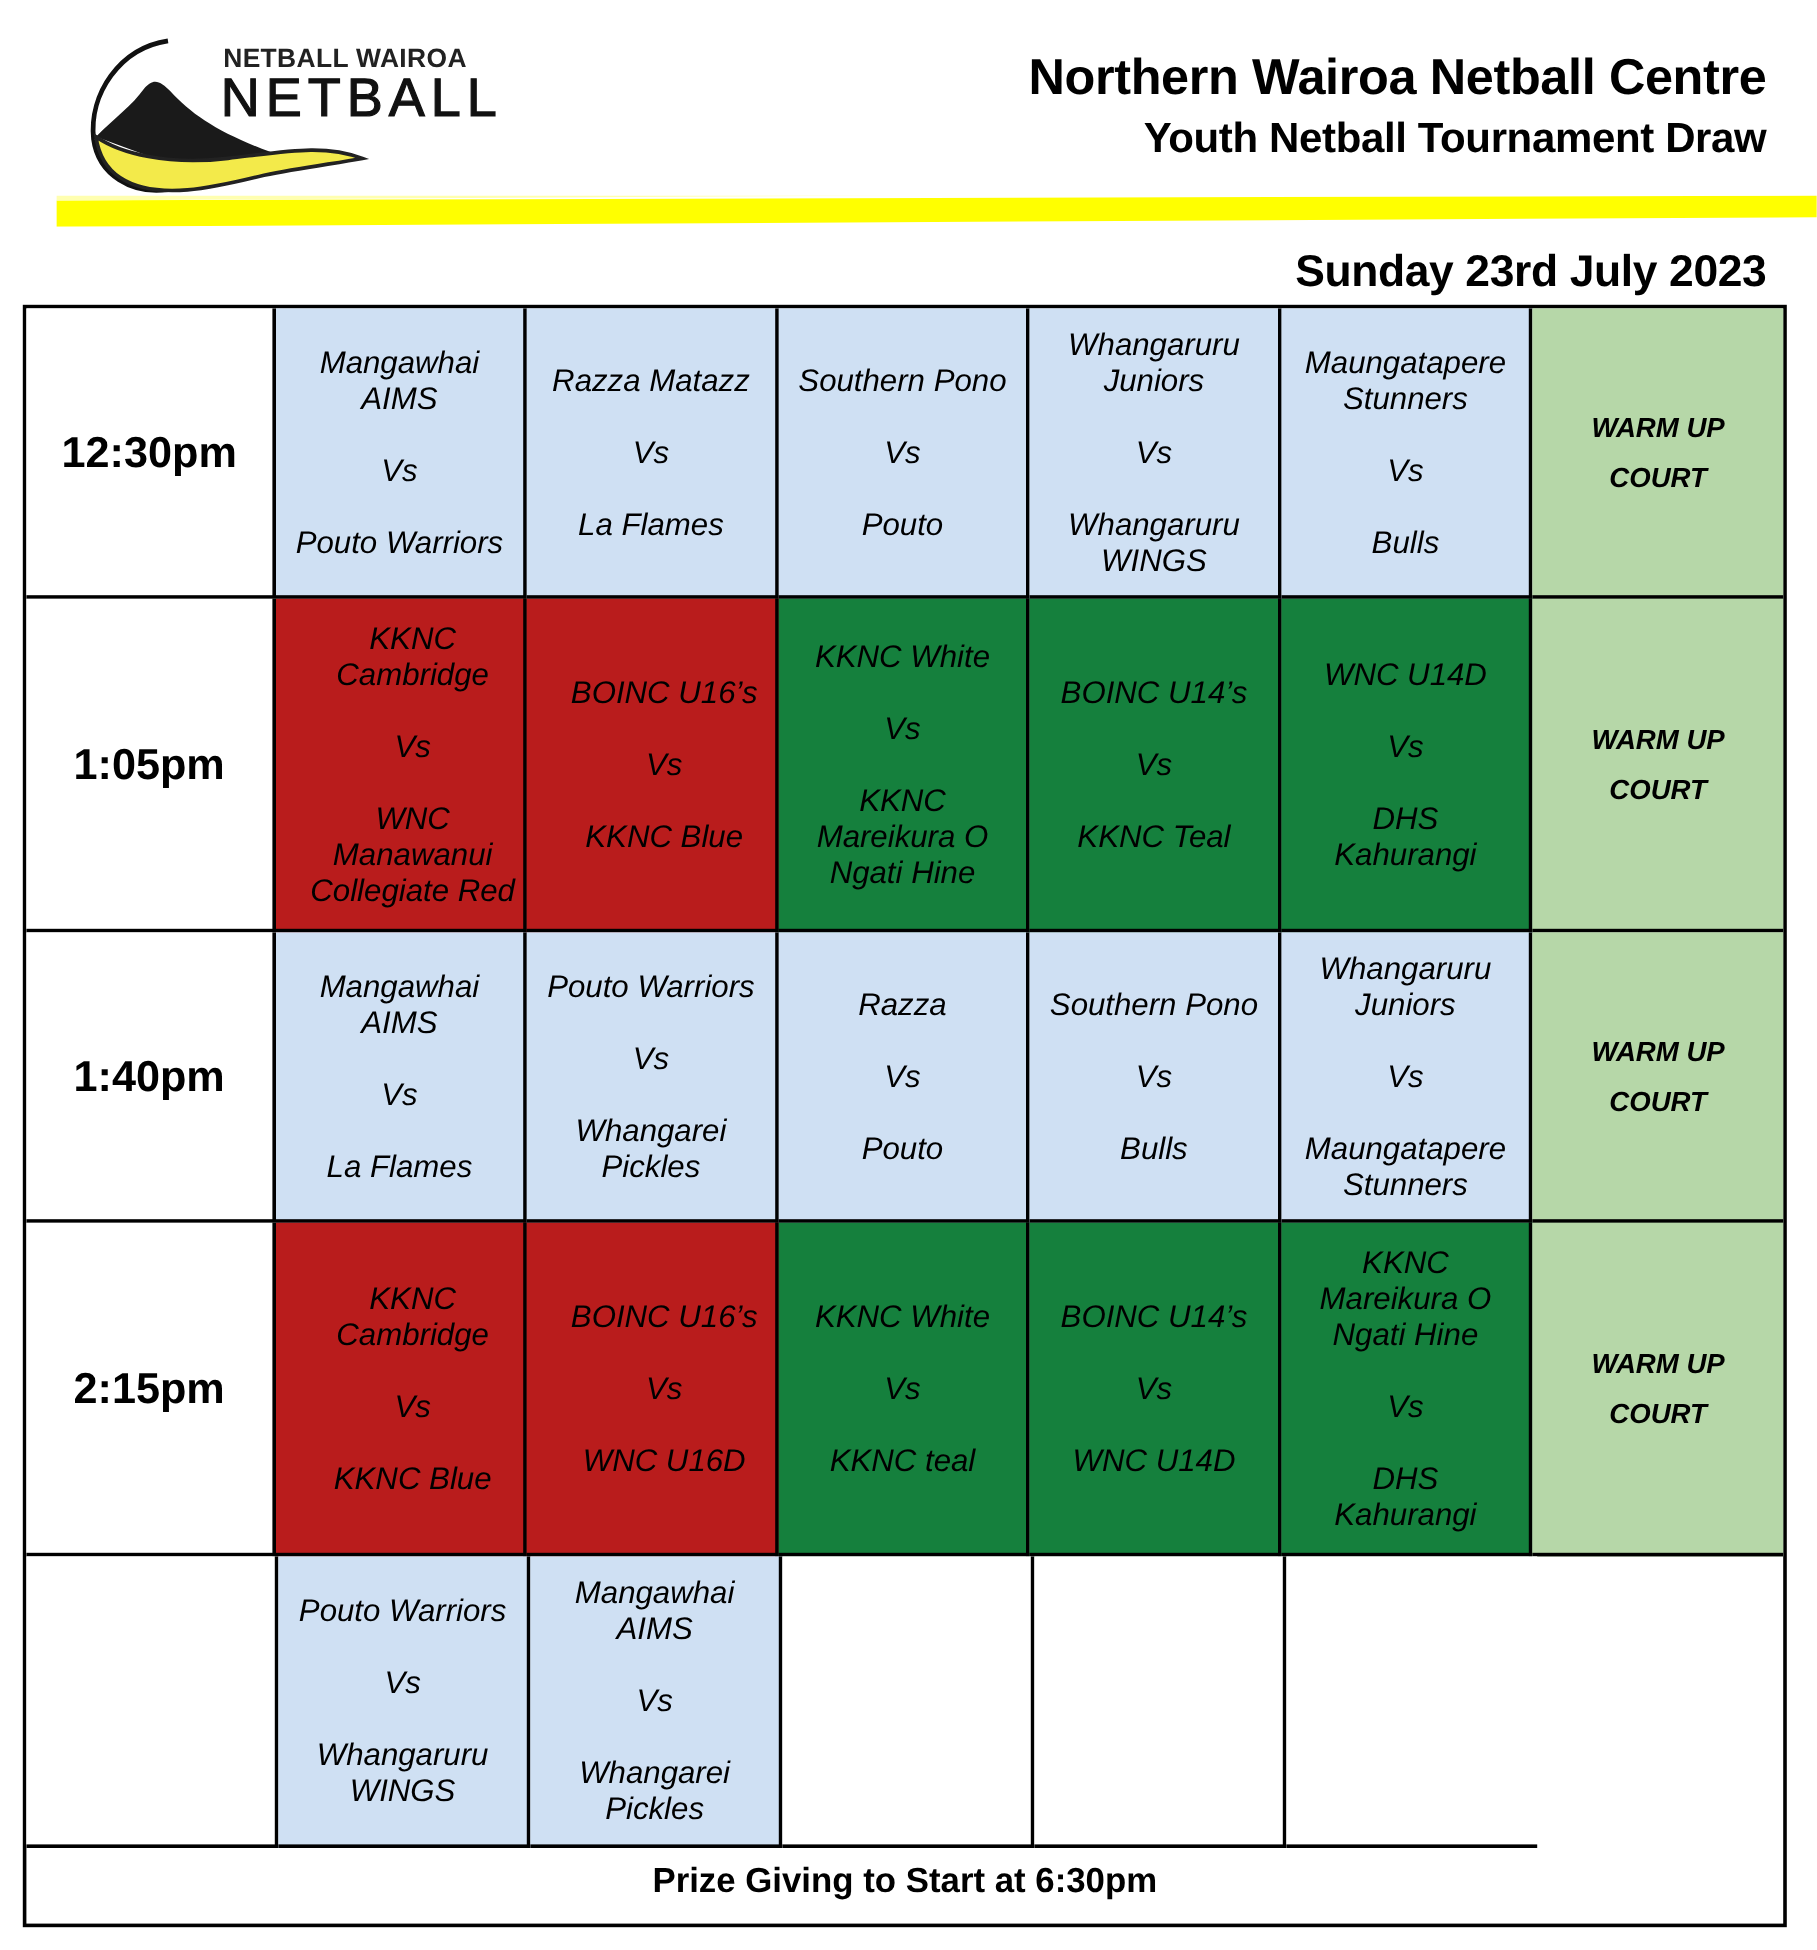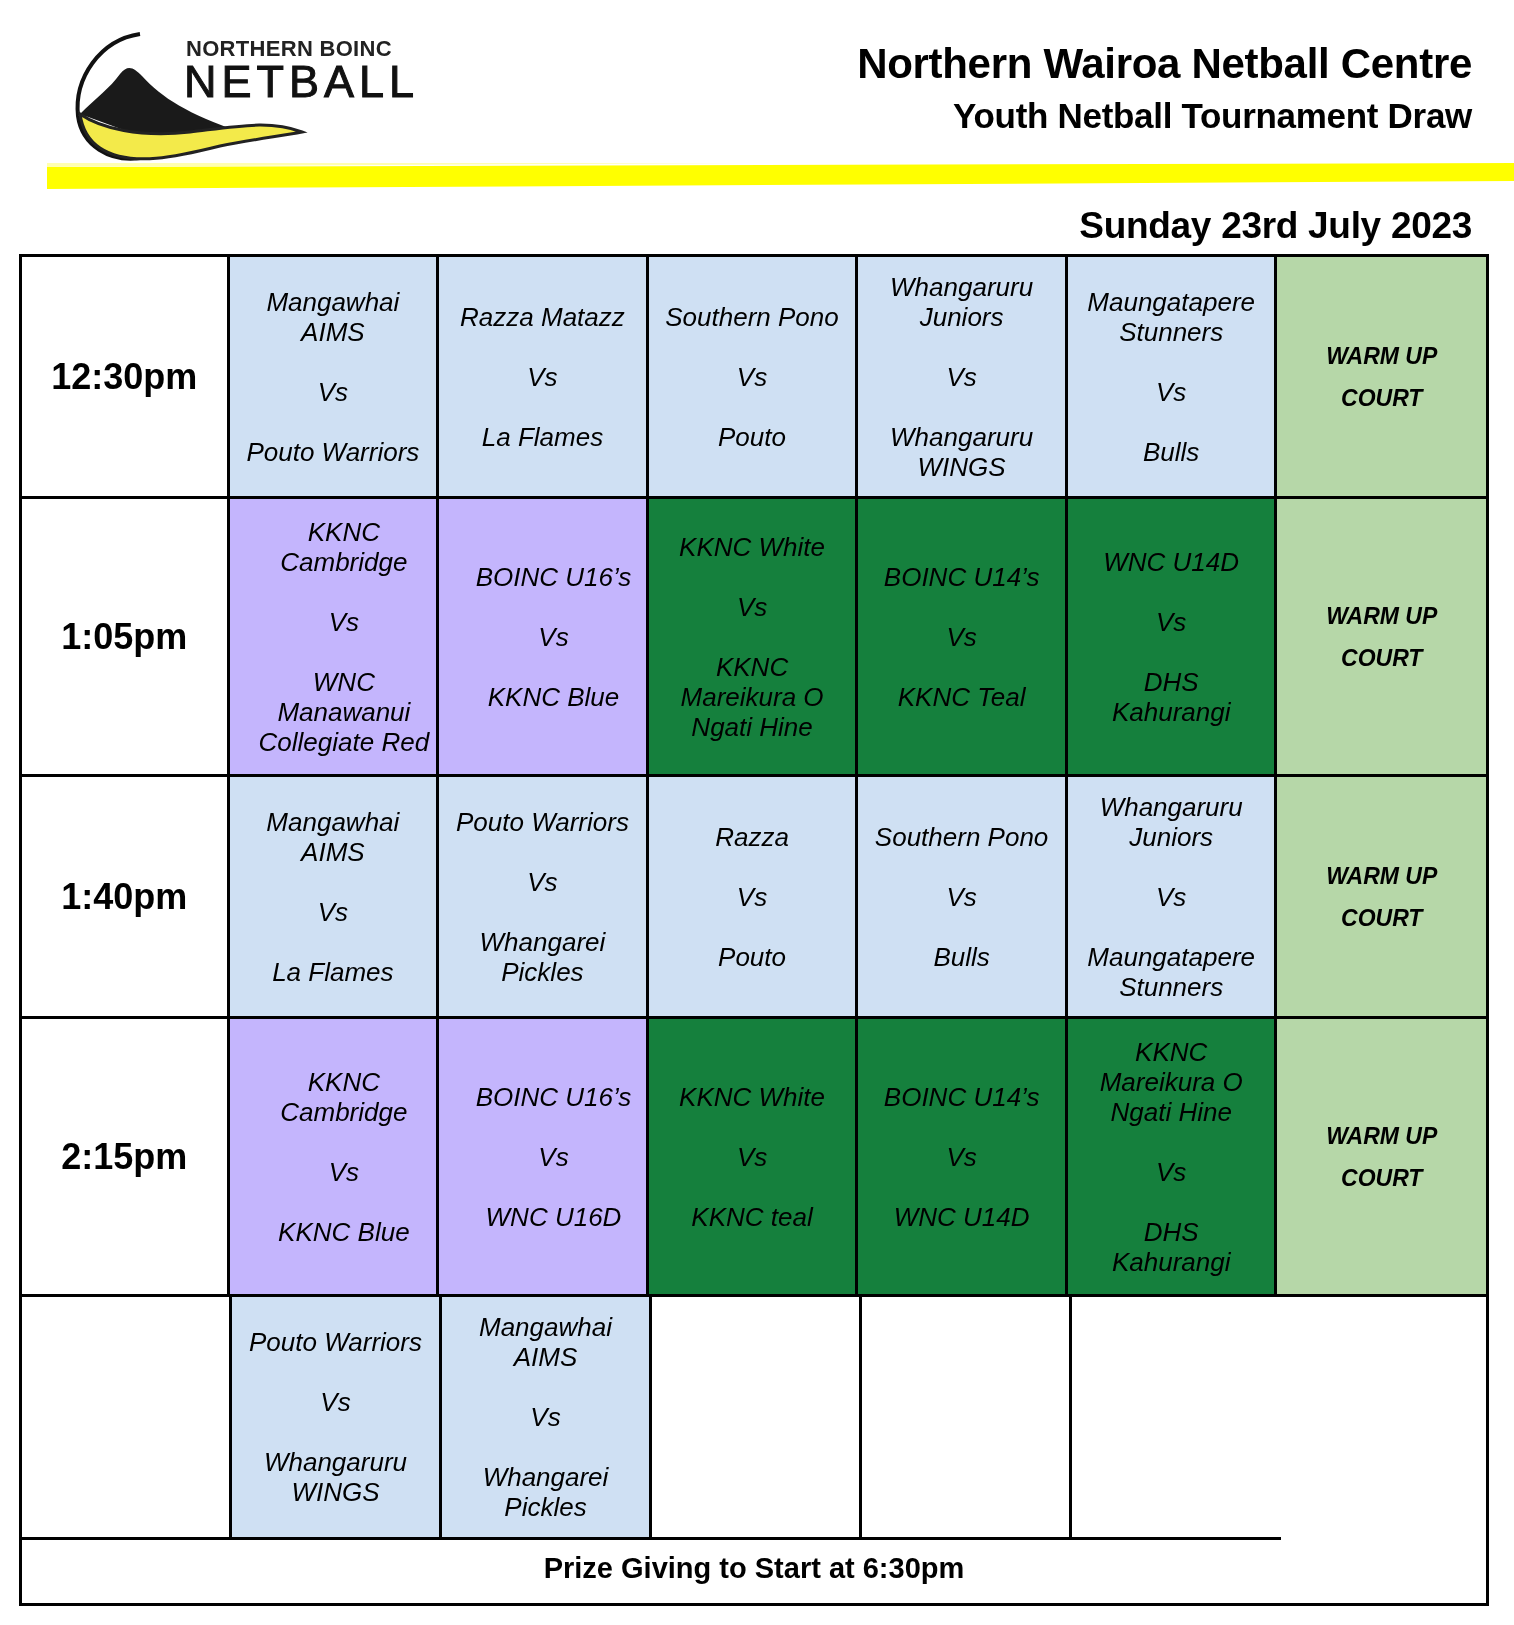--- a/index.html
+++ b/index.html
@@ -22,41 +22,41 @@
           border:3px solid #000; box-sizing:border-box; }
   .row { position:absolute; left:0; width:100%; display:flex; }
   .cell { box-sizing:border-box; border-right:3px solid #000; border-bottom:3px solid #000;
           display:flex; align-items:center; justify-content:center; text-align:center;
           font-size:26px; line-height:30px; padding:0 6px; }
   .cell:last-child { border-right:none; }
   .time { width:208px; font-weight:bold; font-size:36px; background:#ffffff; }
   .court { width:210px; }
   .court.last { width:209px; }
   .blue { background:#cfe0f3; }
-  .peach { background:#c4b5fd;padding-left:28px; }
+  .peach { background:#b91c1c;padding-left:28px; }
   .pink { background:#15803d; }
   .green { background:#b6d7a8; }
   .white { background:#ffffff; }
   .warm { font-weight:bold; font-size:23px; line-height:42px; }
   .vs-gap { display:block; height:30px; }
   .match { display:flex; flex-direction:column; align-items:center;font-style:italic; }
   .footer { position:absolute; left:0; bottom:0; width:100%; height:69px;
             display:flex; align-items:center; justify-content:center;
             font-size:29px; font-weight:bold; }
 </style>
 </head>
 <body>
 
 <div class="logo">
   <svg width="260" height="140" viewBox="0 0 260 140">
     <path d="M70 6 C 30 12, 4 50, 8 88 C 12 118, 40 134, 70 130" fill="none" stroke="#111" stroke-width="4"></path>
     <path d="M10 86 C 26 70, 40 60, 50 46 C 58 36, 64 40, 72 48 C 92 70, 118 86, 170 104 L 70 108 Z" fill="#1a1a1a"></path>
     <path d="M10 86 C 30 100, 70 110, 120 104 C 170 98, 200 92, 232 104 C 210 108, 180 112, 150 118 C 110 128, 60 140, 30 120 C 18 112, 12 100, 10 86 Z" fill="#f3ea4a" stroke="#222" stroke-width="3"></path>
   </svg>
-  <div class="logo-top">NORTHERN BOINC</div>
+  <div class="logo-top">NETBALL WAIROA</div>
   <div class="logo-main">NETBALL</div>
 </div>
 
 <div class="title">Northern Wairoa Netball Centre</div>
 <div class="subtitle">Youth Netball Tournament Draw</div>
 
 <svg class="yellow-bar" width="1467" height="26" viewBox="0 0 1467 26">
   <polygon points="0,4 1467,0 1467,18 0,26" fill="#ffff00"></polygon>
   <polygon points="0,0 700,0 0,4" fill="#ffffb0"></polygon>
 </svg>

